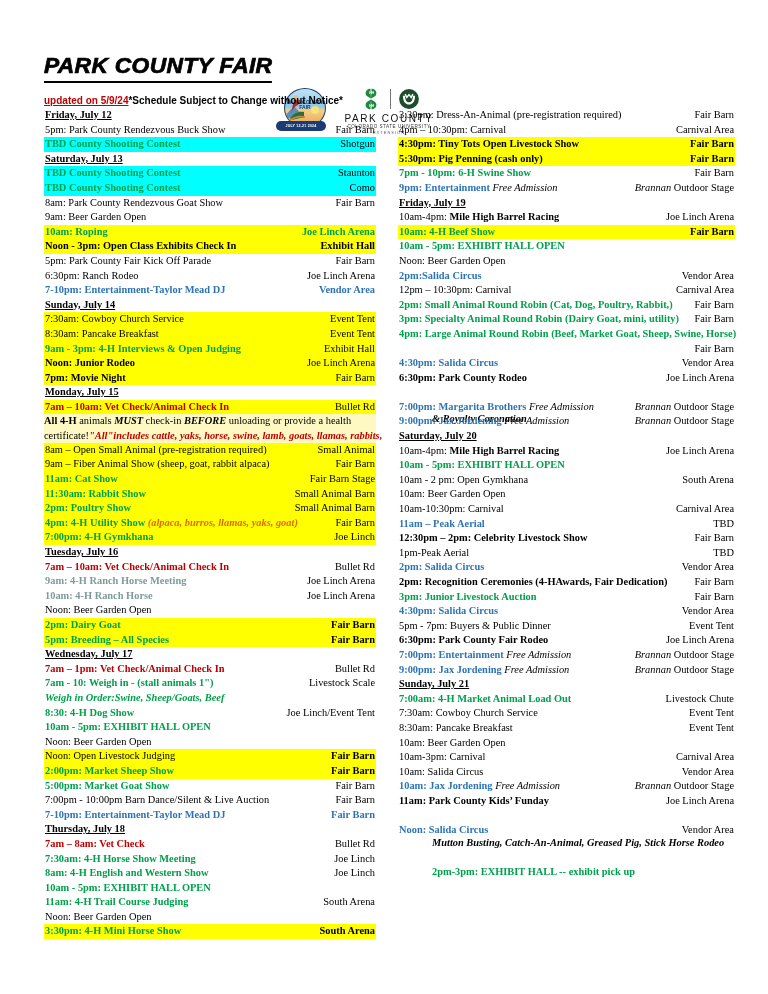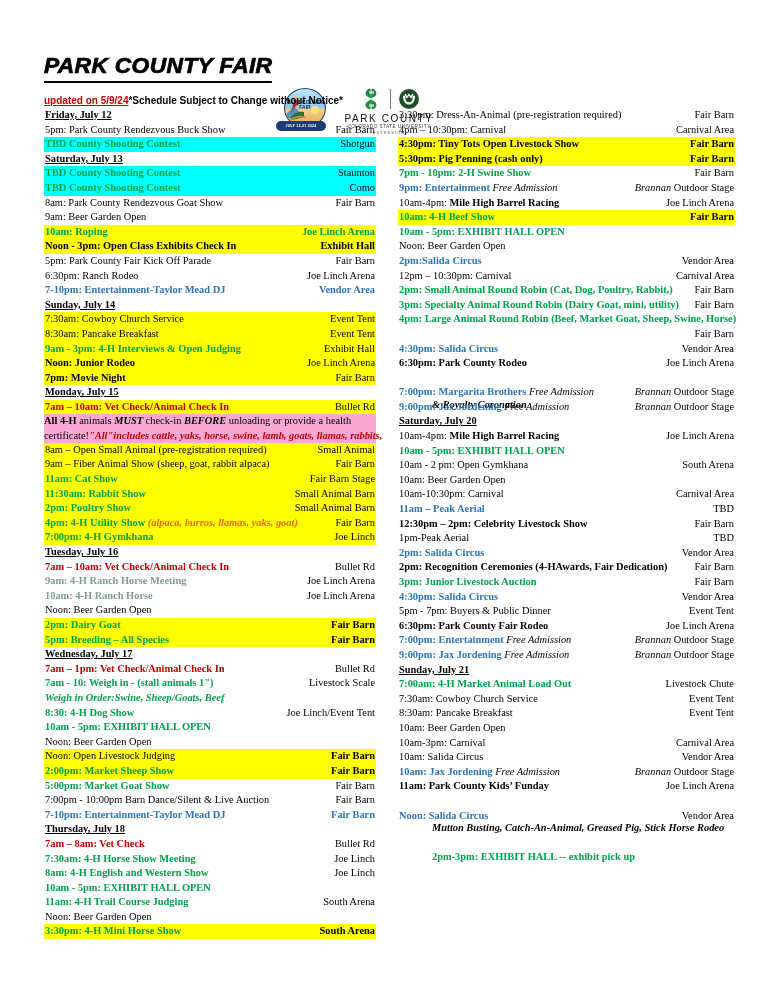--- a/index.html
+++ b/index.html
@@ -212,21 +212,21 @@
   .i  { font-style: italic; }
   .bi { font-weight: bold; font-style: italic; }
 
   
   .note {
     position: relative;
     font-size: 10.4px;
     line-height: 14.2px;
   }
   .note .nl { display: block; white-space: nowrap; }
-  .note .hl { background: #f9a8d4; }
+  .note .hl { background: #fef9c3; }
   .indent-2 { padding-left: 34px !important; margin-top: 27px; }
 </style>
 </head>
 <body>
 
 <div class="page">
 
   <div class="header">
 
     <div class="fairtitle">PARK COUNTY FAIR</div>
@@ -501,28 +501,31 @@
       </div>
       <div class="row hl-yellow">
         <span class="left"><span class="c-black b">4:30pm: Tiny Tots Open Livestock Show</span></span>
         <span class="right"><span class="c-black b">Fair Barn</span></span>
       </div>
       <div class="row hl-yellow">
         <span class="left"><span class="c-black b">5:30pm: Pig Penning (cash only)</span></span>
         <span class="right"><span class="c-black b">Fair Barn</span></span>
       </div>
       <div class="row">
-        <span class="left"><span class="c-green b">7pm - 10pm: 2-H Swine Show</span></span>
+        <span class="left"><span class="c-green b">7pm - 10pm: 6-H Swine Show</span></span>
         <span class="right"><span class="c-black">Fair Barn</span></span>
       </div>
       <div class="row">
         <span class="left"><span class="c-blue"><span class="b">9pm: Entertainment </span><span class="i c-black" style="font-weight:normal">Free Admission</span></span></span>
         <span class="right"><span class="c-black"><span class="i">Brannan</span> Outdoor Stage</span></span>
       </div>
       <div class="row">
+        <span class="left day">Friday, July 19</span>
+      </div>
+      <div class="row">
         <span class="left"><span class="c-black">10am-4pm:  <span class="b">Mile High Barrel Racing</span></span></span>
         <span class="right"><span class="c-black">Joe Linch Arena</span></span>
       </div>
       <div class="row hl-yellow">
         <span class="left"><span class="c-green b">10am: 4-H Beef Show</span></span>
         <span class="right"><span class="c-black b">Fair Barn</span></span>
       </div>
       <div class="row">
         <span class="left"><span class="c-green b">10am - 5pm: EXHIBIT HALL OPEN</span></span>
       </div>

